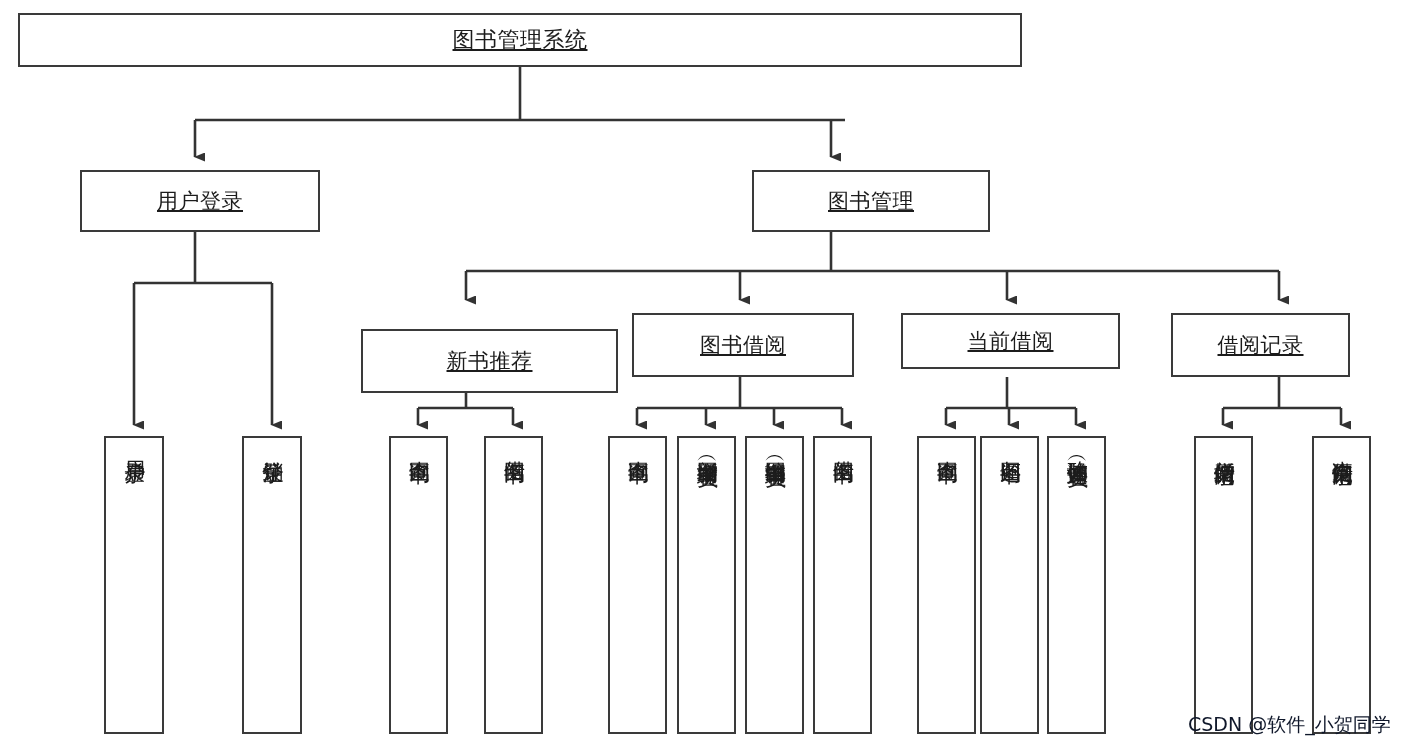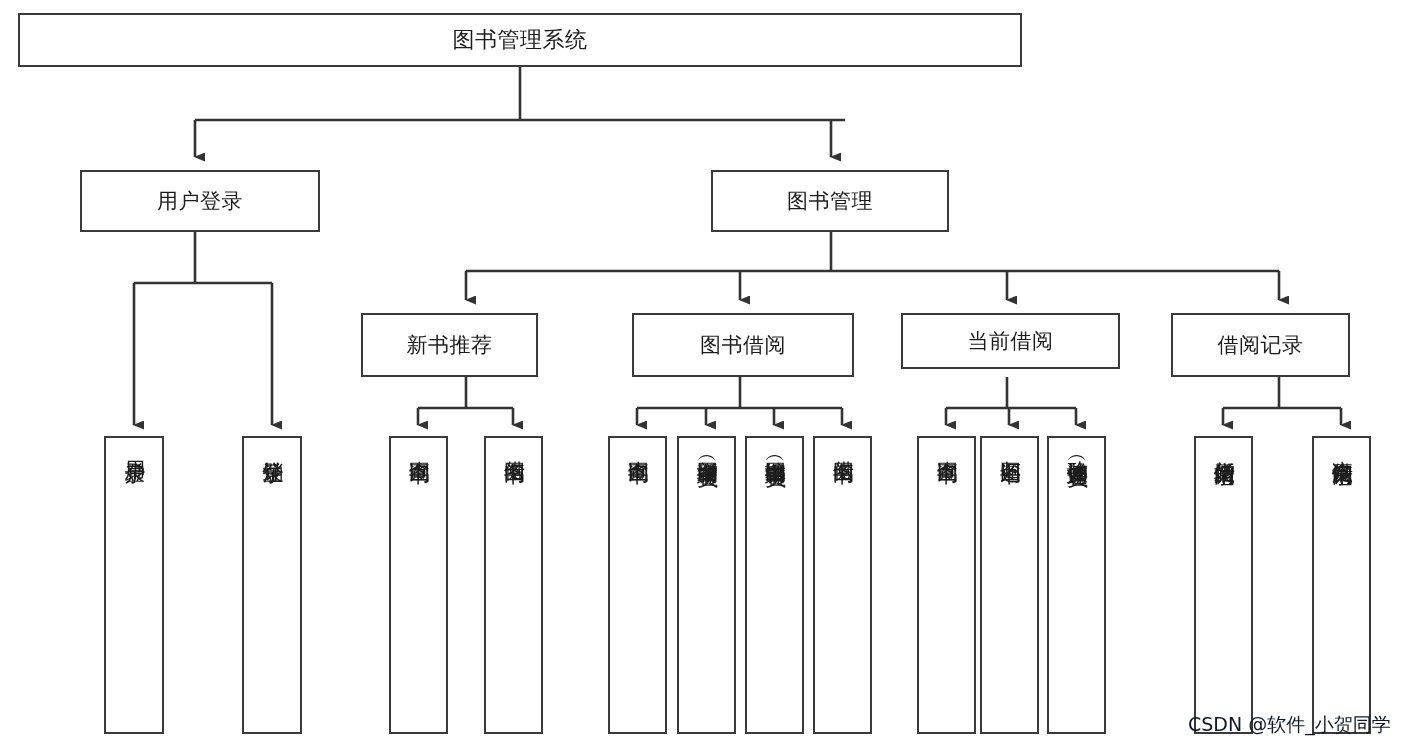--- a/index.html
+++ b/index.html
@@ -39,20 +39,21 @@
   }
   .node-label {
     display: block;
     text-align: center;
     line-height: 1.18;
     letter-spacing: 0.5px;
     white-space: nowrap;
   }
   .node.horizontal .node-label {
     font-size: 21px;
+    text-decoration: underline;
   }
   .node.root .node-label {
     font-size: 22px;
   }
   .node.vertical {
     align-items: flex-start;
     padding-top: 6px;
   }
   .node.vertical .node-label {
     writing-mode: vertical-rl;
@@ -130,25 +131,25 @@
   </svg>
 
   <div class="node root horizontal" style="left:18px; top:13px; width:1004px; height:54px;">
     <span class="node-label">图书管理系统</span>
   </div>
 
   <div class="node horizontal" style="left:80px; top:170px; width:240px; height:62px;">
     <span class="node-label">用户登录</span>
   </div>
 
-  <div class="node horizontal" style="left:711px; top:170px; width:238px; height:62px;">
+  <div class="node horizontal" style="left:752px; top:170px; width:238px; height:62px;">
     <span class="node-label">图书管理</span>
   </div>
 
-  <div class="node horizontal" style="left:361px; top:313px; width:177px; height:64px;justify-content:center;">
+  <div class="node horizontal" style="left:361px; top:329px; width:257px; height:64px;justify-content:center;">
     <span class="node-label">新书推荐</span>
   </div>
 
   <div class="node horizontal" style="left:632px; top:313px; width:222px; height:64px;">
     <span class="node-label">图书借阅</span>
   </div>
 
   <div class="node horizontal" style="left:901px; top:313px; width:219px; height:56px;">
     <span class="node-label">当前借阅</span>
   </div>

